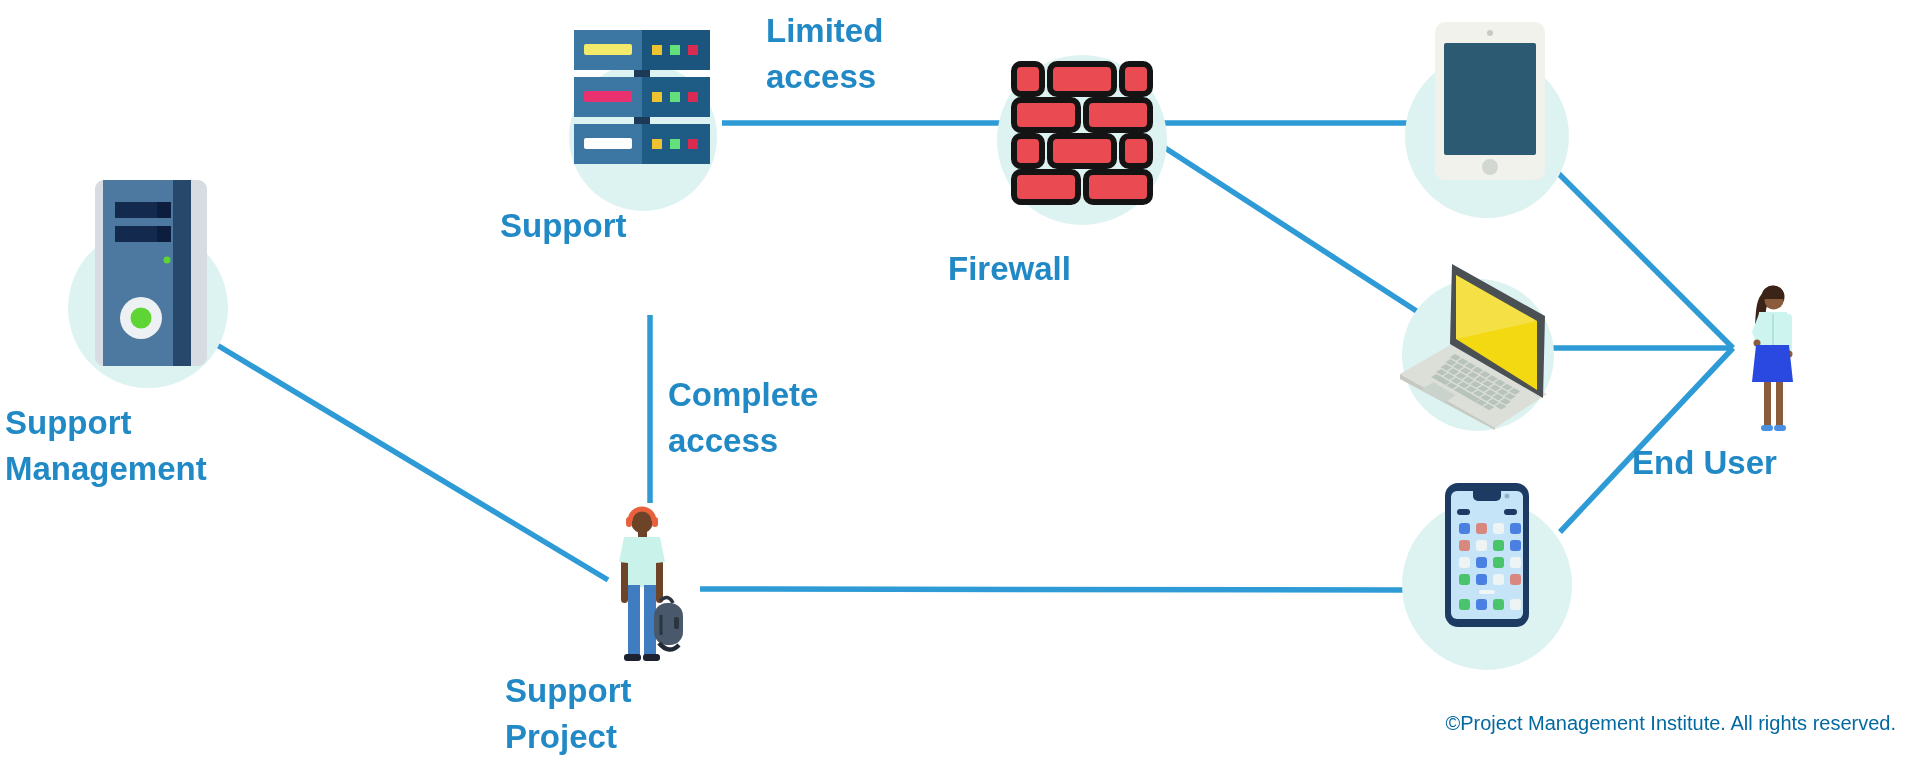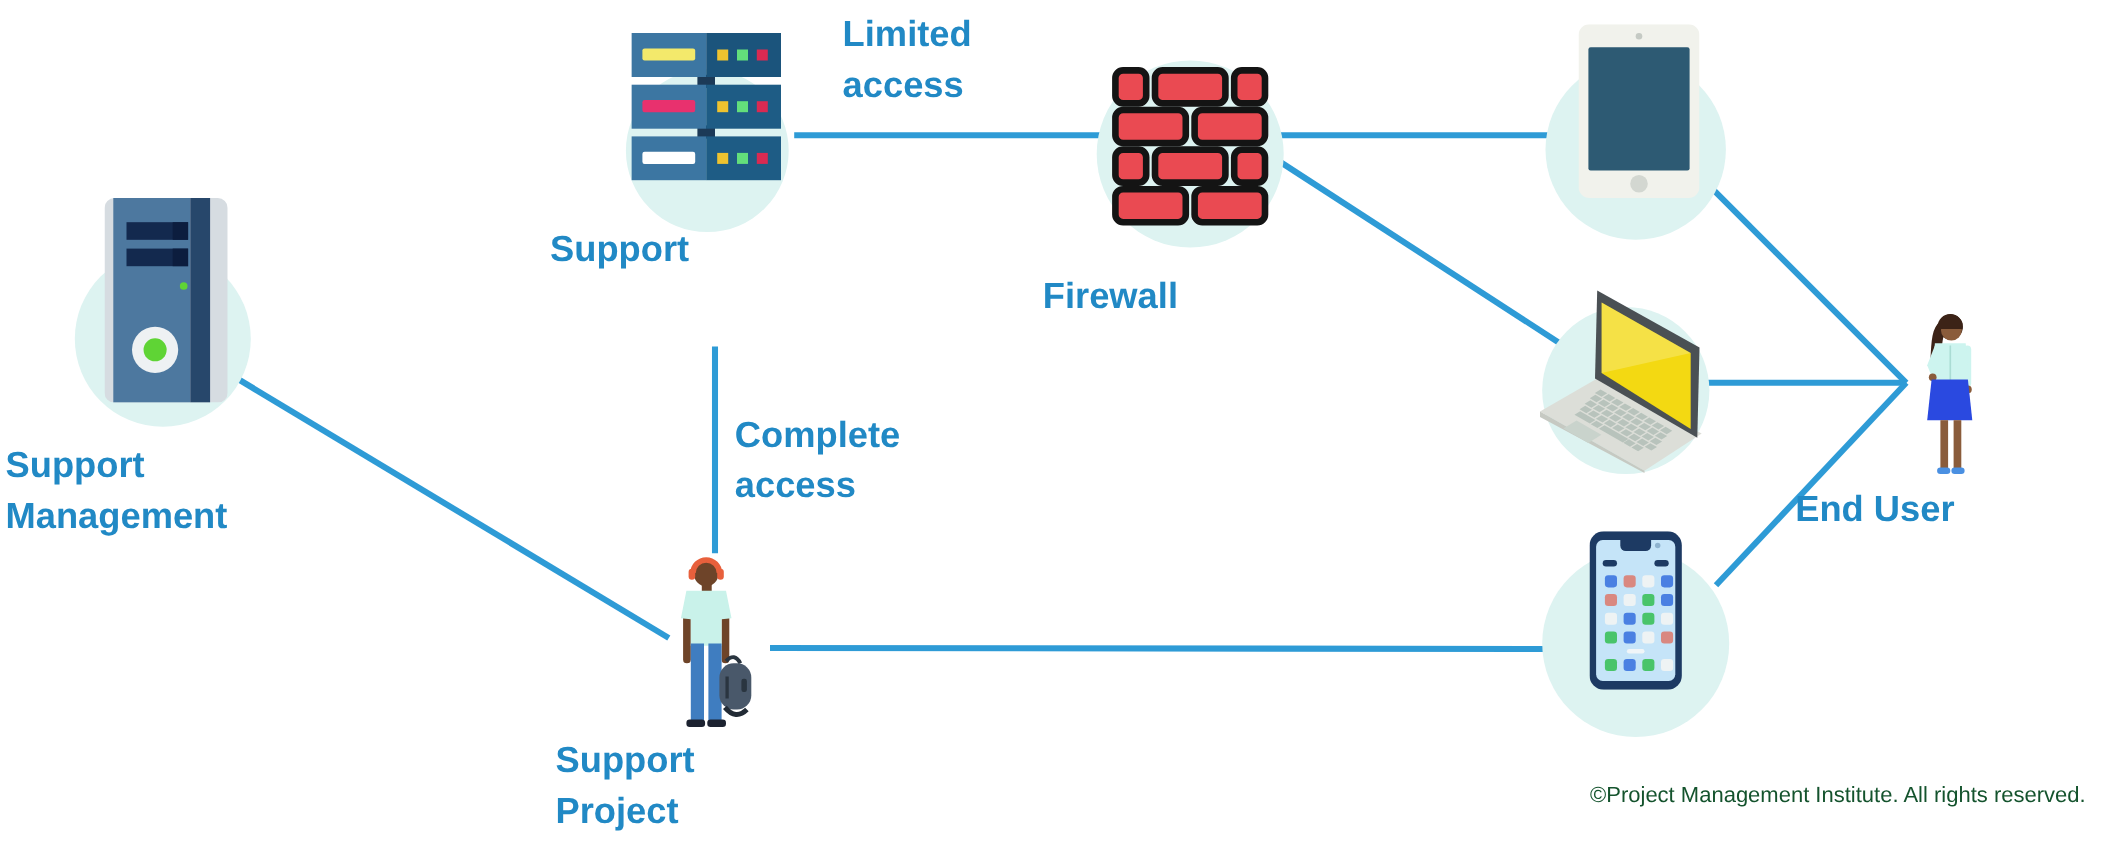--- a/index.html
+++ b/index.html
@@ -9,21 +9,21 @@
   }
   .edges{position:absolute;left:0;top:0;pointer-events:none;}
   .halo{position:absolute;border-radius:50%;background:#ddf3f1;}
   .icon{position:absolute;}
   .label{
     position:absolute;text-align:left;color:#2189c5;font-weight:bold;
     font-size:33px;line-height:46px;letter-spacing:0px;white-space:nowrap;
   }
   .label.left{text-align:left;}
   .copyright{
-    position:absolute;right:24px;top:712px;color:#14532d;font-size:20px;
+    position:absolute;right:24px;top:712px;color:#0369a1;font-size:20px;
     font-weight:400;letter-spacing:0px;
   }
 </style>
 </head>
 <body>
 
 <div id="stage">
 
   <svg class="edges" width="1920" height="768" viewBox="0 0 1920 768">
     <g stroke="#2e9bd6" stroke-width="5.5" fill="none">

